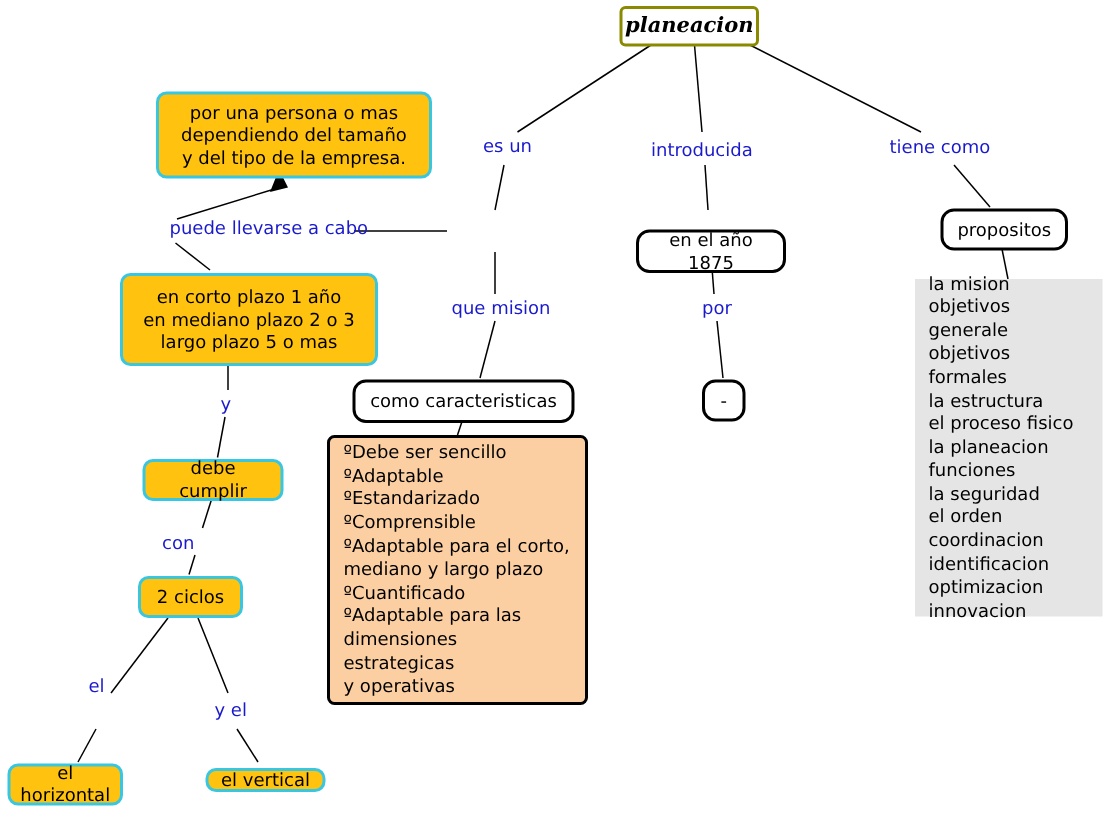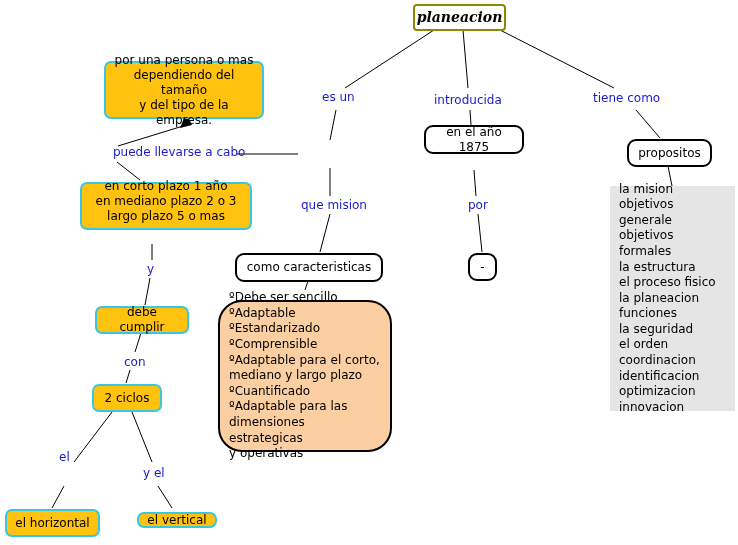--- a/index.html
+++ b/index.html
@@ -134,65 +134,65 @@
       <line x1="132" y1="412" x2="152" y2="462"></line>
       <line x1="158" y1="486" x2="172" y2="508"></line>
     </g>
   </svg>
 
   <div class="node n-root" style="left:413px; top:4px; width:93px; height:27px;">
     <span>planeacion</span>
   </div>
 
 
-  <div class="node n-white" style="left:424px; top:125px; width:100px; height:29px;text-align:center;">
+  <div class="node n-white" style="left:424px; top:153px; width:100px; height:29px;text-align:center;">
     <span>en el año 1875</span>
   </div>
 
   <div class="node n-white" style="left:627px; top:139px; width:85px; height:28px;">
     <span>propositos</span>
   </div>
 
   <div class="node n-white" style="left:235px; top:253px; width:148px; height:29px;">
     <span>como caracteristicas</span>
   </div>
 
   <div class="node n-white" style="left:468px; top:253px; width:29px; height:28px;">
     <span>-</span>
   </div>
 
-  <div class="node n-yellow" style="left:104px; top:61px; width:160px; height:58px;">
+  <div class="node n-yellow" style="left:104px; top:61px; width:184px; height:58px;">
     <span>por una persona o mas
 dependiendo del tamaño
 y del tipo de la empresa.</span>
   </div>
 
-  <div class="node n-yellow" style="left:80px; top:182px; width:172px; height:48px;align-items:flex-end;">
+  <div class="node n-yellow" style="left:80px; top:182px; width:172px; height:62px;">
     <span>en corto plazo 1 año
 en mediano plazo 2 o 3
 largo plazo 5 o mas</span>
   </div>
 
   <div class="node n-yellow" style="left:95px; top:306px; width:94px; height:28px;">
     <span>debe cumplir</span>
   </div>
 
   <div class="node n-yellow" style="left:92px; top:384px; width:70px; height:28px;">
     <span>2 ciclos</span>
   </div>
 
-  <div class="node n-yellow" style="left:5px; top:509px; width:95px; height:28px;">
+  <div class="node n-yellow" style="left:5px; top:509px; width:77px; height:28px;">
     <span>el horizontal</span>
   </div>
 
   <div class="node n-yellow" style="left:137px; top:512px; width:80px; height:16px;">
     <span>el vertical</span>
   </div>
 
-  <div class="node n-peach" style="left:218px; top:300px; width:174px; height:152px;border-radius:24px;">
+  <div class="node n-peach" style="left:218px; top:290px; width:174px; height:180px;">
     <span>ºDebe ser sencillo
 ºAdaptable
 ºEstandarizado
 ºComprensible
 ºAdaptable para el corto,
     mediano y largo plazo
 ºCuantificado
 ºAdaptable para las
  dimensiones
  estrategicas
@@ -236,21 +236,21 @@
   </div>
 
   <div class="link-label" style="left:468px; top:198px;">
     <span>por</span>
   </div>
 
   <div class="link-label" style="left:147px; top:262px;">
     <span>y</span>
   </div>
 
-  <div class="link-label" style="left:124px; top:355px;text-align:center;">
+  <div class="link-label" style="left:108px; top:355px;text-align:center;">
     <span>con</span>
   </div>
 
   <div class="link-label" style="left:59px; top:450px;">
     <span>el</span>
   </div>
 
   <div class="link-label" style="left:143px; top:466px;text-align:right;">
     <span>y el</span>
   </div>

